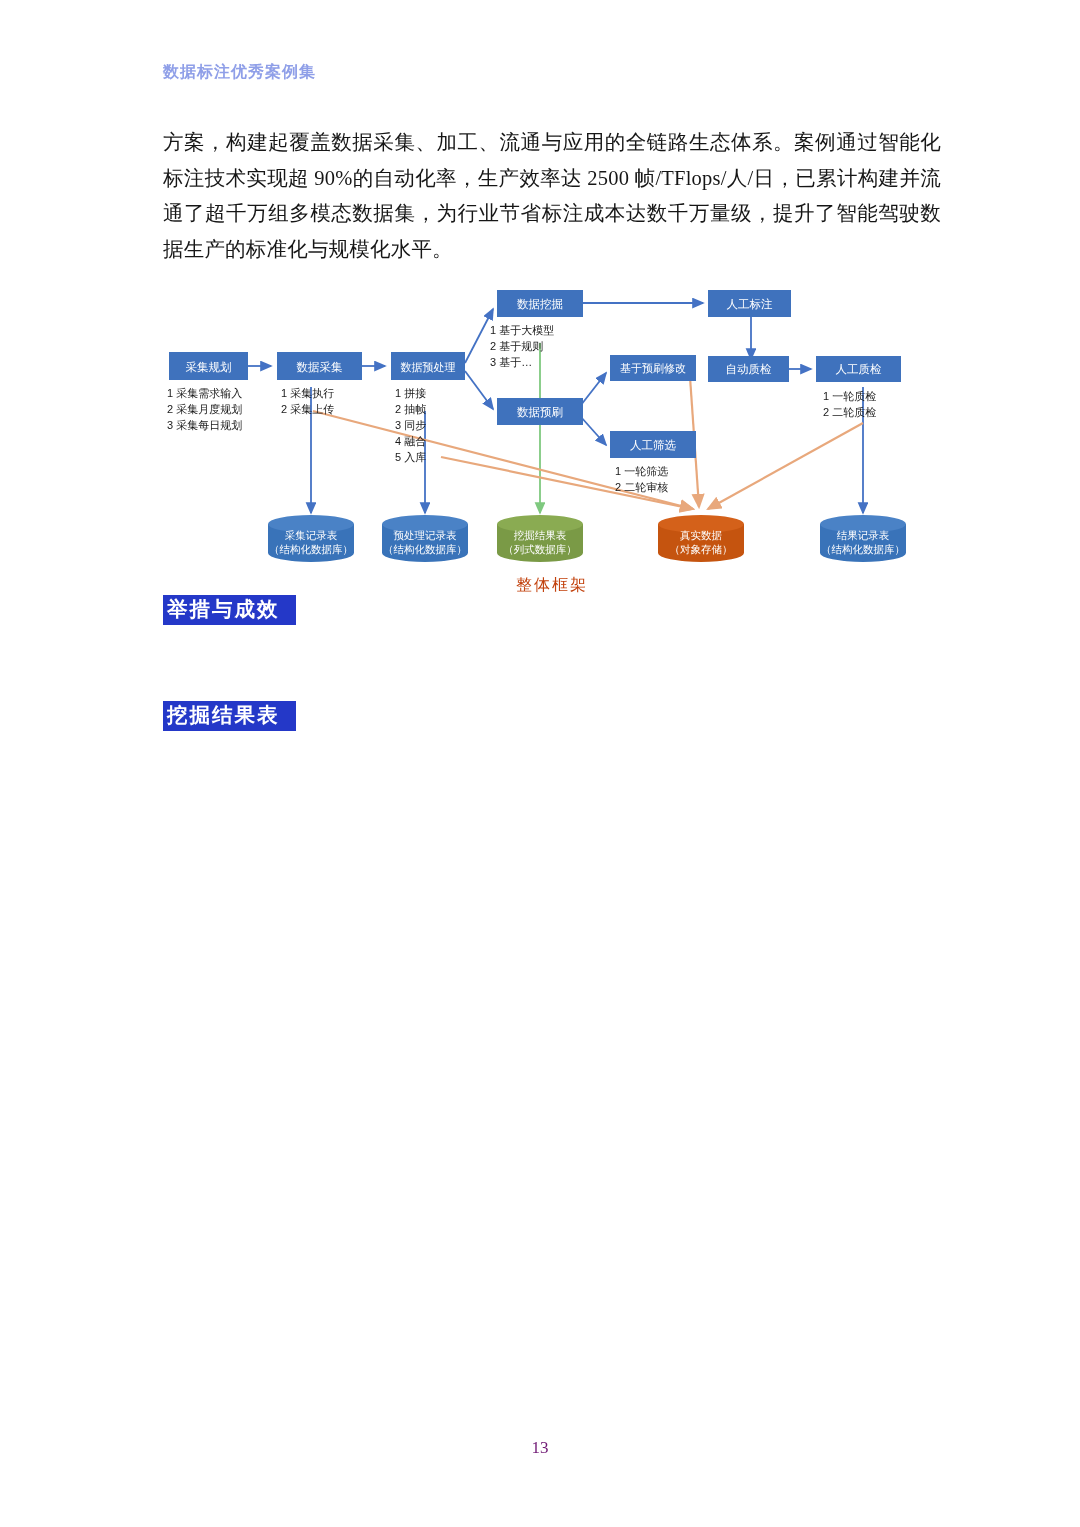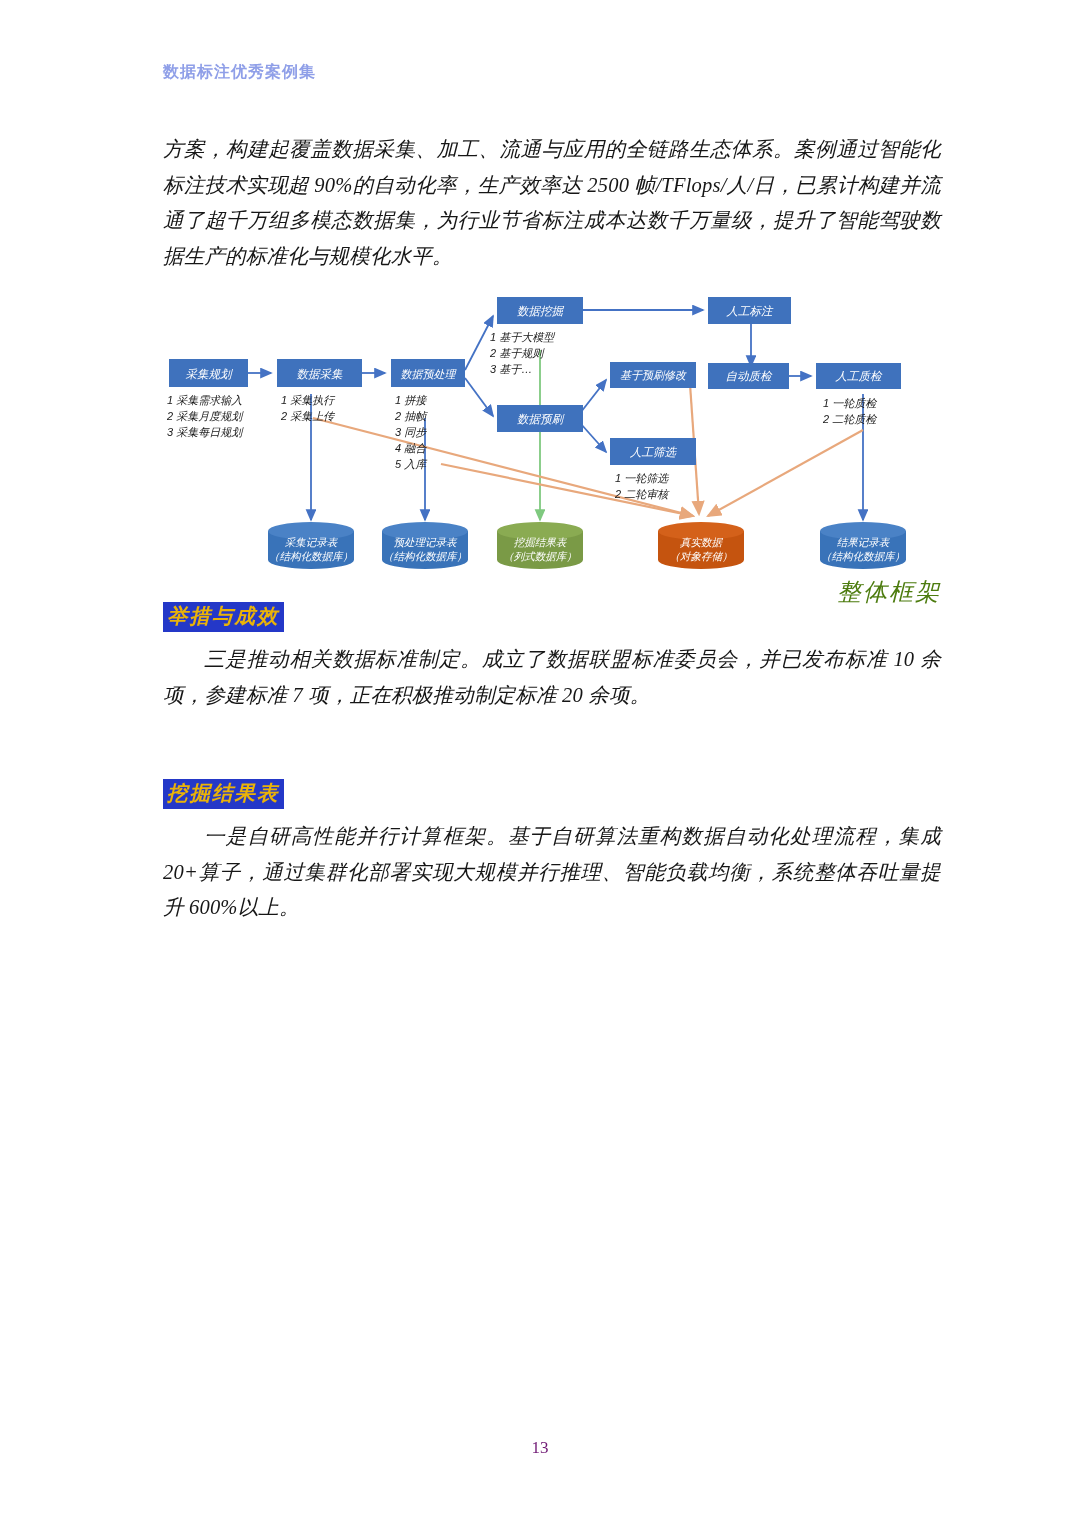--- a/index.html
+++ b/index.html
@@ -28,23 +28,22 @@
     font-size: 16px;
     font-weight: 700;
     letter-spacing: 1px;
     color: #8f9fe8;
   }
 
   
   .content {
     position: absolute;
     left: 163px;
-    top: 132px;
+    top: 125px;
     width: 778px;
-    font-style: italic;
   }
   p.body {
     margin: 0 0 0 0;
     font-size: 20.5px;
     line-height: 35.5px;
     text-align: justify;
     text-justify: inter-ideograph;
     letter-spacing: 0.2px;
     color: #161616;
   }
@@ -52,39 +51,39 @@
 
   
   .figure {
     position: relative;
     width: 778px;
     height: 290px;
     margin: 14px 0 0 0;
   }
   .figure svg { display: block; }
   .fig-caption {
-    text-align: right;
-    font-size: 24px;
+    text-align: center;
+    font-size: 16px;
     line-height: 28px;
     letter-spacing: 2px;
-    color: #4d7c0f;
+    color: #c2410c;
     margin-top: 2px;
   }
 
   
   .section-heading {
     display: inline-block;
     background: #2438c8;
-    color: #eab308;
+    color: #ffffff;
     font-family: "Liberation Serif", "DejaVu Serif", serif;
     font-weight: 700;
     font-size: 20.5px;
     line-height: 27px;
     letter-spacing: 2px;
-    padding: 1px 4px 2px 4px;
+    padding: 1px 16px 2px 4px;
     margin: 24px 8px 10px 0;
   }
   .gap-lg { height: 42px; }
 
   
   .page-number {
     position: absolute;
     left: 0;
     right: 0;
     top: 1438px;
@@ -245,27 +244,25 @@
           <ellipse cx="700" cy="243" rx="43" ry="9" fill="#4a82c6"></ellipse>
           <text x="700" y="258" text-anchor="middle" font-family="Liberation Sans, DejaVu Sans, sans-serif" font-size="10.5" fill="#ffffff">结果记录表</text>
           <text x="700" y="272" text-anchor="middle" font-family="Liberation Sans, DejaVu Sans, sans-serif" font-size="10.5" fill="#ffffff">（结构化数据库）</text>
         </g>
       </svg>
       <div class="fig-caption">整体框架</div>
     </div>
 
     <div>
       <div class="section-heading">举措与成效</div>
-      <p class="body indent">三是推动相关数据标准制定。成立了数据联盟标准委员会，并已发布标准 10 余项，参建标准 7 项，正在积极推动制定标准 20 余项。</p>
     </div>
 
     <div class="gap-lg"></div>
 
     <div>
       <div class="section-heading">挖掘结果表</div>
-      <p class="body indent">一是自研高性能并行计算框架。基于自研算法重构数据自动化处理流程，集成 20+算子，通过集群化部署实现大规模并行推理、智能负载均衡，系统整体吞吐量提升 600%以上。</p>
     </div>
 
   </div>
 
   <div class="page-number">13</div>
 
 </div>
 
 </body></html>

